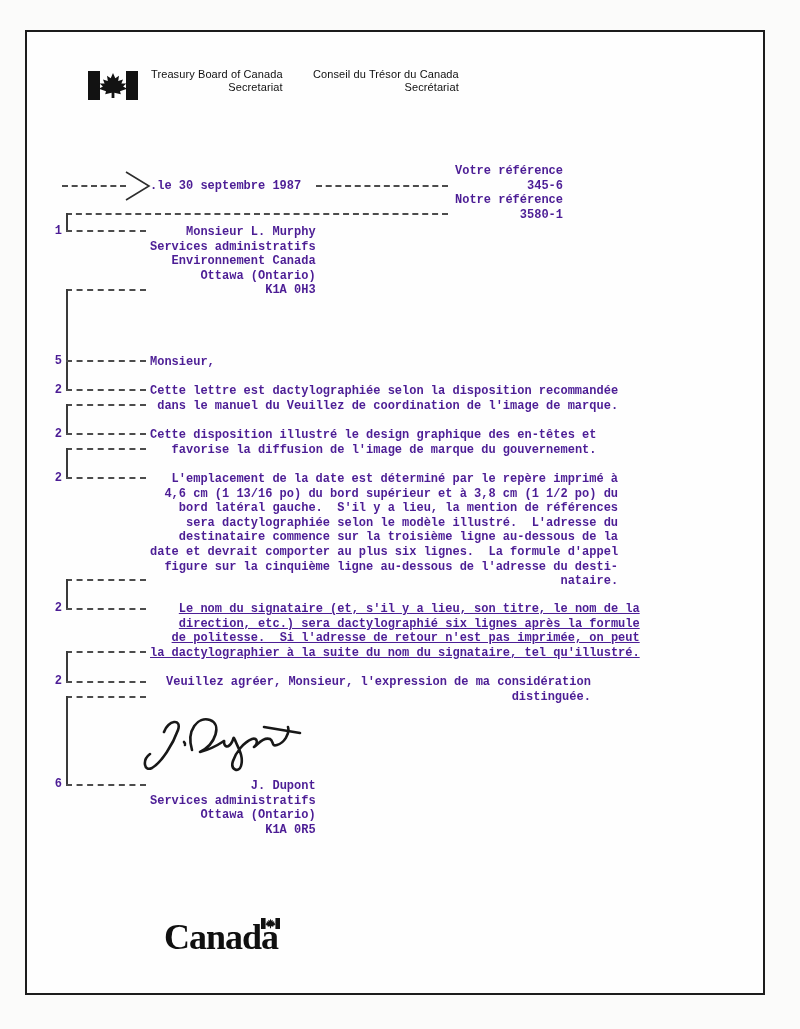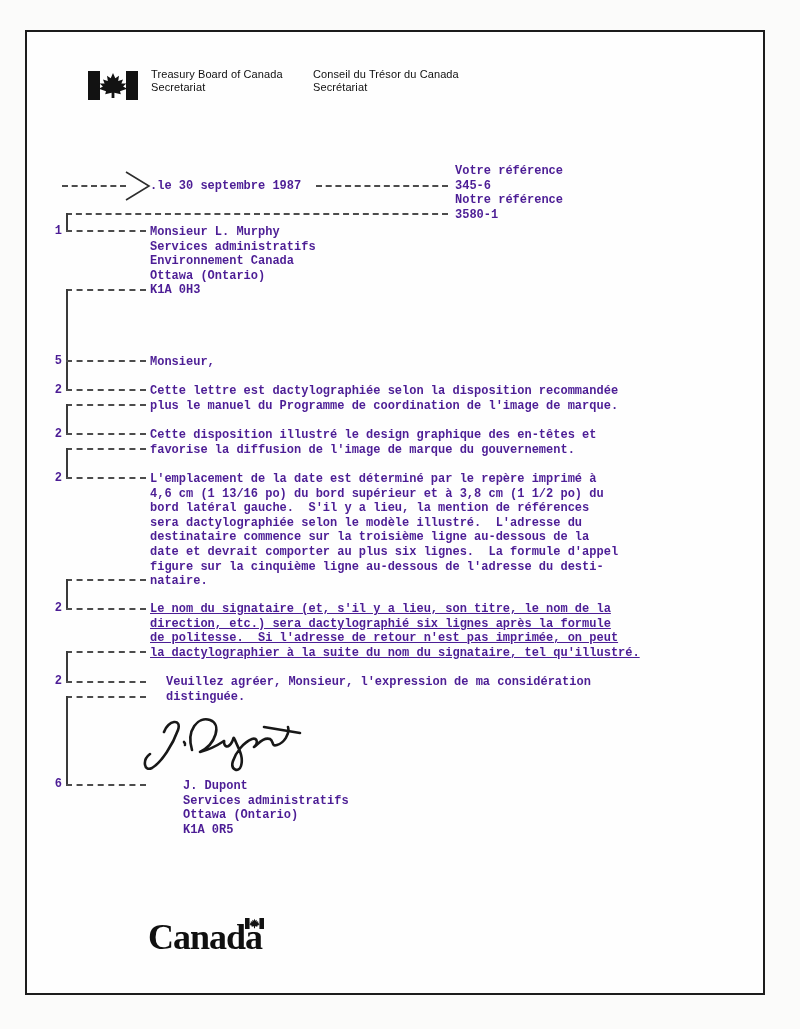--- a/index.html
+++ b/index.html
@@ -1,20 +1,20 @@
 <!DOCTYPE html>
 <html><head>
 <meta charset="utf-8">
 <style>
   * { margin:0; padding:0; box-sizing:border-box; }
   html,body { width:800px; height:1029px; background:#fbfbfa; }
   body { position:relative; font-family:"Liberation Sans", sans-serif; color:#161616; }
   .page-border { position:absolute; left:25px; top:30px; width:740px; height:965px;
                  border:2px solid #1c1c1c; background:#fefefe; }
-  .abs { position:absolute; }
+  .abs { position:absolute;text-align:right; }
   .mono { font-family:"Liberation Mono","DejaVu Sans Mono",monospace;
           font-weight:700; font-size:12px; line-height:14.6px;
           white-space:pre; color:#4c1d95; letter-spacing:0; }
   .hdr-text { font-size:11px; line-height:13px; color:#101010; letter-spacing:0.1px; }
   .leader { border-top:2px dashed #4c4c4c; height:0; }
   .vline  { border-left:2px solid #3a3a3a; width:0; }
   .marker { width:22px; text-align:right; }
   .wordmark { font-family:"Liberation Serif","DejaVu Serif",serif; font-weight:700;
               font-size:36px; letter-spacing:-1px; color:#101010; line-height:36px; }
   svg { display:block; }
@@ -64,21 +64,21 @@
 <div class="abs leader" style="left:66px; top:289px; width:80px;"></div>
 <div class="abs vline" style="left:66px; top:289px; height:101px;"></div>
 <div class="abs mono marker" style="left:40px; top:354px;">5</div>
 <div class="abs leader" style="left:66px; top:360px; width:80px;"></div>
 <div class="abs mono marker" style="left:40px; top:383px;">2</div>
 <div class="abs leader" style="left:66px; top:389px; width:80px;"></div>
 
 <div class="abs mono" style="left:150px; top:355px;">Monsieur,</div>
 
 <div class="abs mono" style="left:150px; top:384px;">Cette lettre est dactylographiée selon la disposition recommandée
-plus le manuel du Programme de coordination de l'image de marque.</div>
+dans le manuel du Veuillez de coordination de l'image de marque.</div>
 
 <div class="abs leader" style="left:66px; top:404px; width:80px;"></div>
 <div class="abs vline" style="left:66px; top:404px; height:30px;"></div>
 <div class="abs mono marker" style="left:40px; top:427px;">2</div>
 <div class="abs leader" style="left:66px; top:433px; width:80px;"></div>
 
 <div class="abs mono" style="left:150px; top:428px;">Cette disposition illustré le design graphique des en-têtes et
 favorise la diffusion de l'image de marque du gouvernement.</div>
 
 <div class="abs leader" style="left:66px; top:448px; width:80px;"></div>
@@ -123,26 +123,26 @@
     <g fill="none" stroke="#181818" stroke-width="2.6" stroke-linecap="round" stroke-linejoin="round">
       <path d="M24 22 C28 10 42 8 38 20 C33 34 22 52 12 58 C4 62 2 50 10 44"></path>
       <path d="M44 32 C45 33 45.5 34 45 35"></path>
       <path d="M52 40 C46 20 58 6 70 10 C82 14 76 34 60 42 C68 40 78 35 84 31"></path>
       <path d="M84 31 C84 37 88 39 92 32 C94 28 93 26 95 30 C98 38 104 46 101 56 C99 63 90 60 93 51 C96 42 104 32 112 29 C118 27 118 34 114 37 C119 33 124 27 130 29 C134 31 131 37 137 35 C144 33 150 24 148 17"></path>
       <path d="M124 17 L160 23"></path>
     </g>
   </svg>
 </div>
 
-<div class="abs mono" style="left:150px; top:779px;margin-left:33px;">J. Dupont
+<div class="abs mono" style="left:150px; top:779px;">J. Dupont
 Services administratifs
 Ottawa (Ontario)
 K1A 0R5</div>
 
-<div class="abs" style="left:148px; top:919px; position:absolute;">
+<div class="abs" style="left:164px; top:919px; position:absolute;">
   <span class="wordmark">Canada</span>
   <span class="abs" style="left:97px; top:-1px;">
     <svg width="19" height="11" viewBox="0 0 50 29">
       <rect x="0" y="0" width="12" height="29" fill="#121212"></rect>
       <rect x="38" y="0" width="12" height="29" fill="#121212"></rect>
       <polygon fill="#121212" points="25,2 27.3,7.2 31,4.8 30.2,10 35,8.5 33.4,12.4 38.3,12.4 35.1,15.5 39.1,17.8 32,20.2 32.8,23.3 26.4,21.8 26.4,27 23.6,27 23.6,21.8 17.2,23.3 18,20.2 10.9,17.8 14.9,15.5 11.7,12.4 16.6,12.4 15,8.5 19.8,10 19,4.8 22.7,7.2"></polygon>
     </svg>
   </span>
 </div>
 

